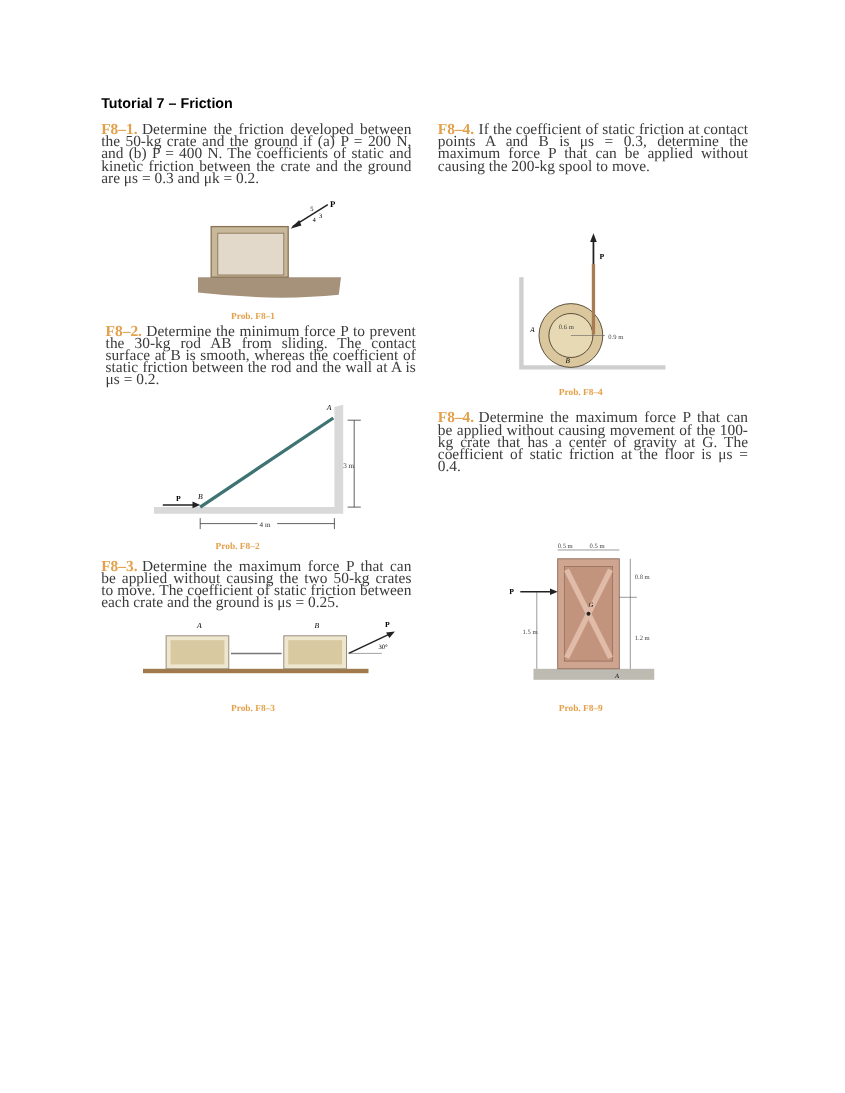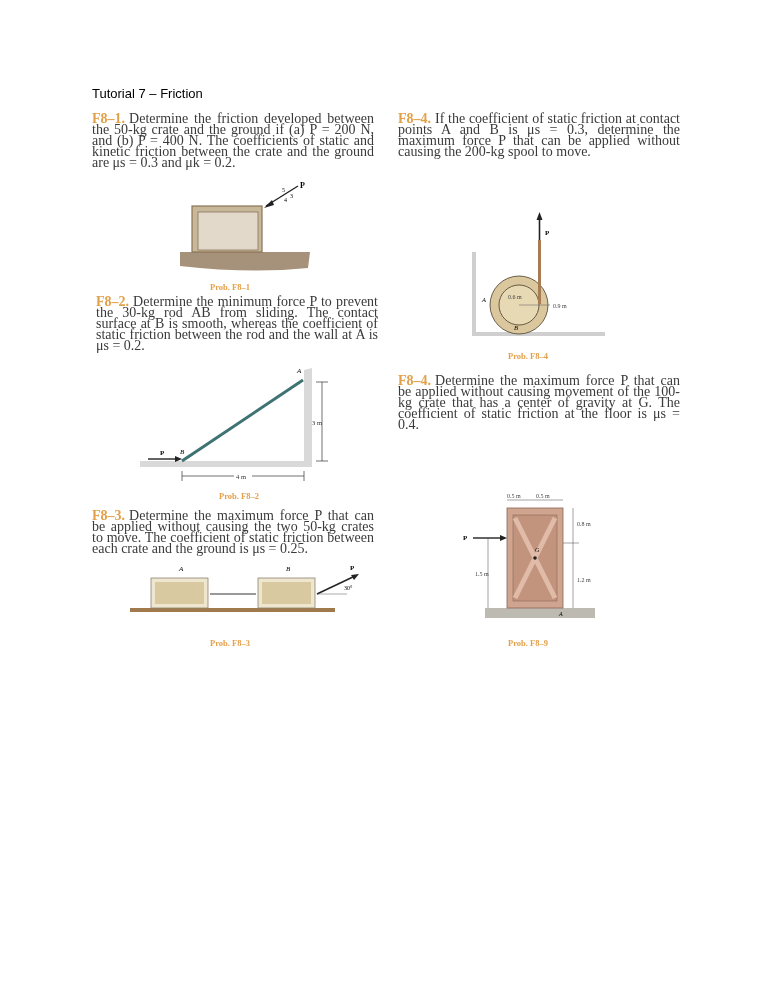--- a/index.html
+++ b/index.html
@@ -1,17 +1,17 @@
 <!DOCTYPE html>
 <html><head>
 <meta charset="utf-8">
 <style>
   html, body { margin: 0; padding: 0; background: #ffffff; }
   body { width: 768px; height: 994px; position: relative; overflow: hidden; font-family: "Liberation Serif", serif; }
-  .title { position: absolute; left: 92px; top: 86px; font-family: "Liberation Sans", sans-serif; font-weight: normal; font-size: 13px; color: #000; }
+  .title { position: absolute; left: 92px; top: 86px; font-family: "Liberation Sans", sans-serif; font-weight: bold; font-size: 13px; color: #000; }
   .prob { position: absolute; font-size: 14px; line-height: 11px; color: #3a3a3a; text-align: justify; }
   .prob .num { color: #e3a04a; font-weight: bold; margin-right: 4px; }
   .caption { position: absolute; font-size: 8.5px; color: #e3a04a; font-weight: bold; }
   .fig { position: absolute; }
   .fig svg { display: block; }
   .lbl { font-family: "Liberation Serif", serif; }
 </style>
 </head>
 <body>
 
@@ -51,21 +51,21 @@
     <line x1="176" y1="22" x2="188" y2="22" stroke="#333" stroke-width="0.7"></line>
     <line x1="176" y1="101" x2="188" y2="101" stroke="#333" stroke-width="0.7"></line>
     <text x="172" y="65" font-size="6.5" class="lbl" fill="#333">3 m</text>
     <line x1="42" y1="116" x2="164" y2="116" stroke="#333" stroke-width="0.7"></line>
     <line x1="42" y1="111" x2="42" y2="121" stroke="#333" stroke-width="0.7"></line>
     <line x1="164" y1="111" x2="164" y2="121" stroke="#333" stroke-width="0.7"></line>
     <rect x="94" y="112" width="18" height="8" fill="#fff"></rect>
     <text x="96" y="119" font-size="6.5" class="lbl" fill="#333">4 m</text>
   </svg>
 </div>
-<div class="caption" style="left:219px; top:491px;">Prob. F8–2</div>
+<div class="caption" style="left:196px; top:491px;">Prob. F8–2</div>
 
 <div class="prob" style="left:92px; top:510px; width:282px;">
   <span class="num">F8–3.</span><span>Determine the maximum force P that can be applied without causing the two 50-kg crates to move. The coefficient of static friction between each crate and the ground is μs = 0.25.</span>
 </div>
 <div class="fig" style="left:125px; top:558px;">
   <svg width="260" height="60" viewBox="0 0 260 60">
     <rect x="5" y="50" width="205" height="4" fill="#a07a4c"></rect>
     <rect x="26" y="20" width="57" height="30" fill="#efe6cf" stroke="#8c8272" stroke-width="0.8"></rect>
     <rect x="30" y="24" width="49" height="22" fill="#d8c9a0"></rect>
     <rect x="133" y="20" width="57" height="30" fill="#efe6cf" stroke="#8c8272" stroke-width="0.8"></rect>

